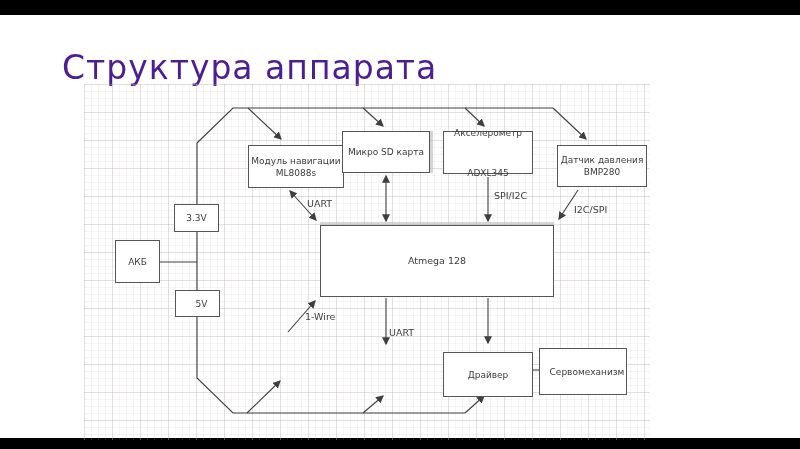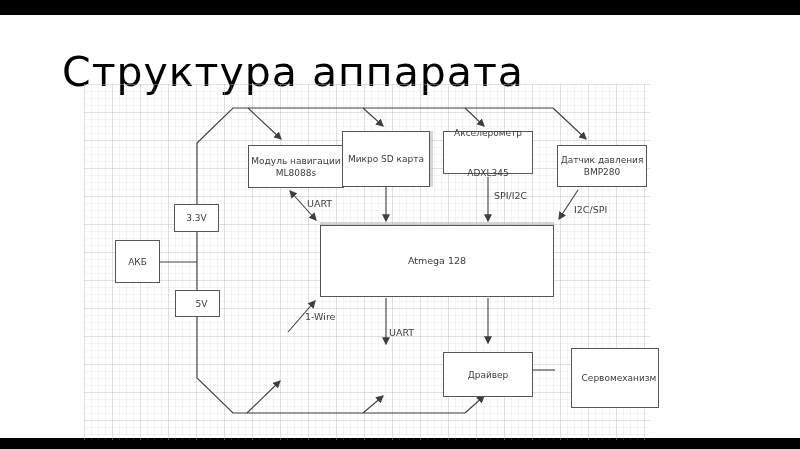--- a/index.html
+++ b/index.html
@@ -1,49 +1,49 @@
 <!DOCTYPE html>
 <html><head>
 <meta charset="utf-8">
 <style>
   html,body{margin:0;padding:0;background:#fff;}
   .slide{position:relative;width:800px;height:449px;background:#ffffff;overflow:hidden;
          font-family:"DejaVu Sans","Liberation Sans",sans-serif;}
   .letterbox{position:absolute;left:0;width:800px;background:#000;}
   .letterbox.top{top:0;height:15px;}
   .letterbox.bottom{top:438px;height:11px;}
-  .title{position:absolute;left:62px;top:48px;font-size:41px;letter-spacing:1px;
-         color:#000000;font-weight:400;white-space:nowrap;}
+  .title{position:absolute;left:62px;top:48px;font-size:33px;letter-spacing:1px;
+         color:#4c1d95;font-weight:400;white-space:nowrap;}
   .grid{position:absolute;left:84px;top:84px;width:566px;height:356px;
         background-image:
           linear-gradient(to right, rgba(185,175,175,.30) 1px, transparent 1px),
           linear-gradient(to bottom, rgba(185,175,175,.30) 1px, transparent 1px),
           linear-gradient(to right, rgba(200,190,190,.16) 1px, transparent 1px),
           linear-gradient(to bottom, rgba(200,190,190,.16) 1px, transparent 1px);
         background-size:28px 28px,28px 28px,7px 7px,7px 7px;}
   svg.wires{position:absolute;left:0;top:0;width:800px;height:449px;}
   .node{position:absolute;background:#fff;border:1px solid #565656;box-sizing:border-box;
         display:flex;flex-direction:column;align-items:center;justify-content:center;
         text-align:center;color:#3b3b3b;font-size:9px;line-height:12px;}
   .node.shadow-r{box-shadow:3px 0 0 rgba(180,180,180,.55);}
   .node.shadow-t{box-shadow:0 -3px 0 rgba(180,180,180,.55);}
   .buslabel{position:absolute;font-size:9.5px;color:#3d3d3d;white-space:nowrap;}
   
   #node-akb      {left:115px;top:240px;width:45px;height:43px;}
   #node-v33      {left:174px;top:204px;width:45px;height:28px;}
   #node-v5       {left:175px;top:290px;width:45px;height:27px;padding-left:8px;}
   #node-nav      {left:248px;top:145px;width:96px;height:43px;}
-  #node-sd       {left:342px;top:131px;width:88px;height:56px;}
+  #node-sd       {left:342px;top:131px;width:88px;height:42px;}
   #node-accel    {left:443px;top:131px;width:90px;height:43px;gap:28px;}
   #node-pressure {left:545px;top:145px;width:90px;height:42px;margin-left:12px;}
   #node-mcu      {left:320px;top:225px;width:234px;height:72px;font-size:9.5px;}
   #node-thermo   {left:240px;top:335px;width:89px;height:42px;}
   #node-radio    {left:343px;top:350px;width:87px;height:42px;}
   #node-driver   {left:443px;top:352px;width:90px;height:45px;}
-  #node-servo    {left:571px;top:348px;width:88px;height:60px;padding-left:8px;}
+  #node-servo    {left:539px;top:348px;width:88px;height:47px;padding-left:8px;}
   
   #bl-nav      {left:307px;top:198px;}
   #bl-accel    {left:494px;top:190px;text-align:right;}
   #bl-pressure {left:574px;top:204px;}
   #bl-thermo   {left:305px;top:311px;}
   #bl-radio    {left:389px;top:327px;}
 </style>
 </head>
 <body>
 

